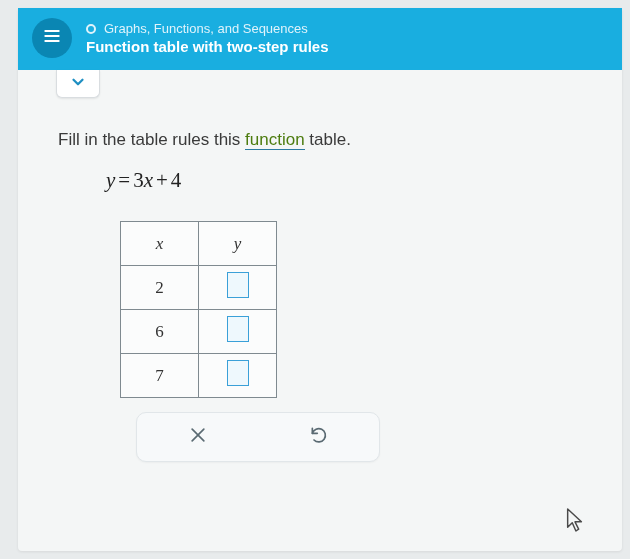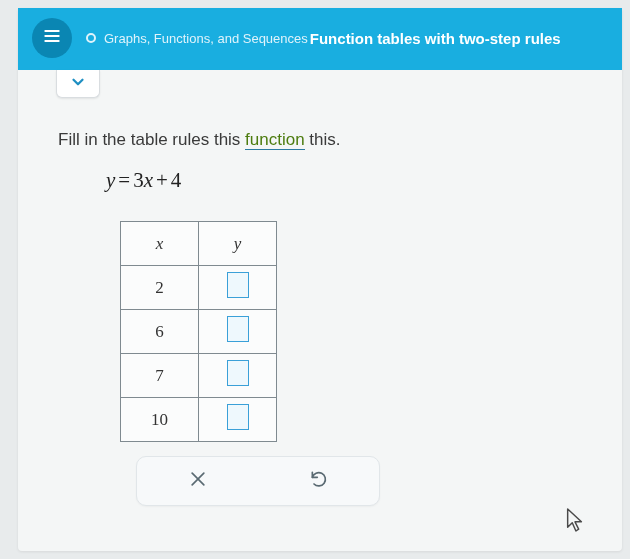--- a/index.html
+++ b/index.html
@@ -28,21 +28,21 @@
     gap: 14px;
   }
   .hamburger {
     width: 40px; height: 40px;
     border-radius: 50%;
     background: #0a86b3;
     display: flex; align-items: center; justify-content: center;
     cursor: pointer;
   }
   .hamburger svg { width: 20px; height: 20px; }
-  .top-text { display: flex; flex-direction: row; gap: 2px; }
+  .top-text { display: flex; flex-direction: column; gap: 2px; }
   .bc-row { display: flex; align-items: center; gap: 8px; font-size: 13px; color: #dff3fb; }
   .bc-dot {
     width: 10px; height: 10px; border: 2px solid #dff3fb; border-radius: 50%;
     display: inline-block;
   }
   .lesson-title { font-size: 15px; font-weight: bold; color: #fff; }
   .chev-tab {
     position: absolute;
     top: 62px; left: 38px;
     background: #fff;
@@ -141,35 +141,35 @@
             <line x1="4" y1="12" x2="20" y2="12"></line>
             <line x1="4" y1="18" x2="20" y2="18"></line>
         </svg>
       </span>
     </div>
     <div class="top-text">
       <div class="bc-row">
         <span class="bc-dot"></span>
         <span>Graphs, Functions, and Sequences</span>
       </div>
-      <div class="lesson-title">Function tables with two-step rules</div>
+      <div class="lesson-title">Function table with two-step rules</div>
     </div>
   </div>
 
   <div class="chev-tab">
     <span>
       <svg viewBox="0 0 24 24" fill="none" stroke="#1f8fc2" stroke-width="3" stroke-linecap="round" stroke-linejoin="round">
         <polyline points="6 9 12 15 18 9"></polyline>
       </svg>
     </span>
   </div>
 
   <div class="content">
     <p class="prompt">
-      <span>Fill in the table rules this </span><span class="term-link">function</span><span> this.</span>
+      <span>Fill in the table rules this </span><span class="term-link">function</span><span> table.</span>
     </p>
 
     <div class="equation">
       <span>y</span><span class="op">=</span><span style="font-style:normal">3</span><span>x</span><span class="op">+</span><span style="font-style:normal">4</span>
     </div>
 
     <table class="tbl">
       <tbody>
           <tr>
         <th>x</th>
@@ -178,24 +178,20 @@
       <tr>
         <td>2</td>
         <td><span class="answer-box"></span></td>
       </tr>
       <tr>
         <td>6</td>
         <td><span class="answer-box"></span></td>
       </tr>
       <tr>
         <td>7</td>
-        <td><span class="answer-box"></span></td>
-      </tr>
-      <tr>
-        <td>10</td>
         <td><span class="answer-box"></span></td>
       </tr>
     </tbody>
       </table>
 
     <div class="toolbar">
       <div class="tool-btn">
         <span>
           <svg viewBox="0 0 24 24" fill="none" stroke="#5a6a72" stroke-width="2" stroke-linecap="round">
             <line x1="5" y1="5" x2="19" y2="19"></line>

